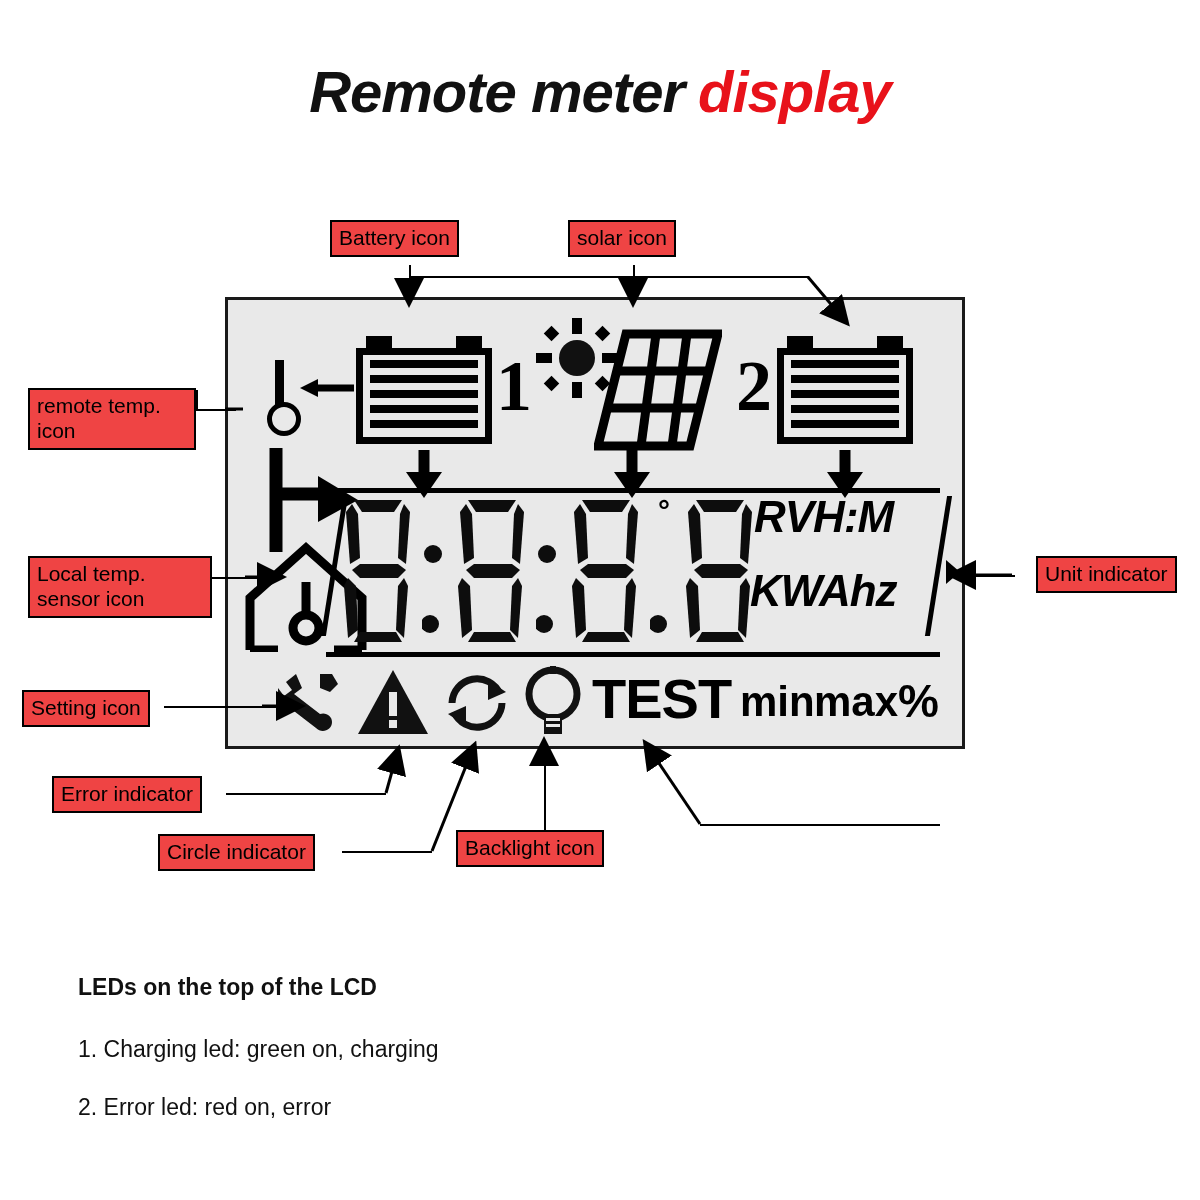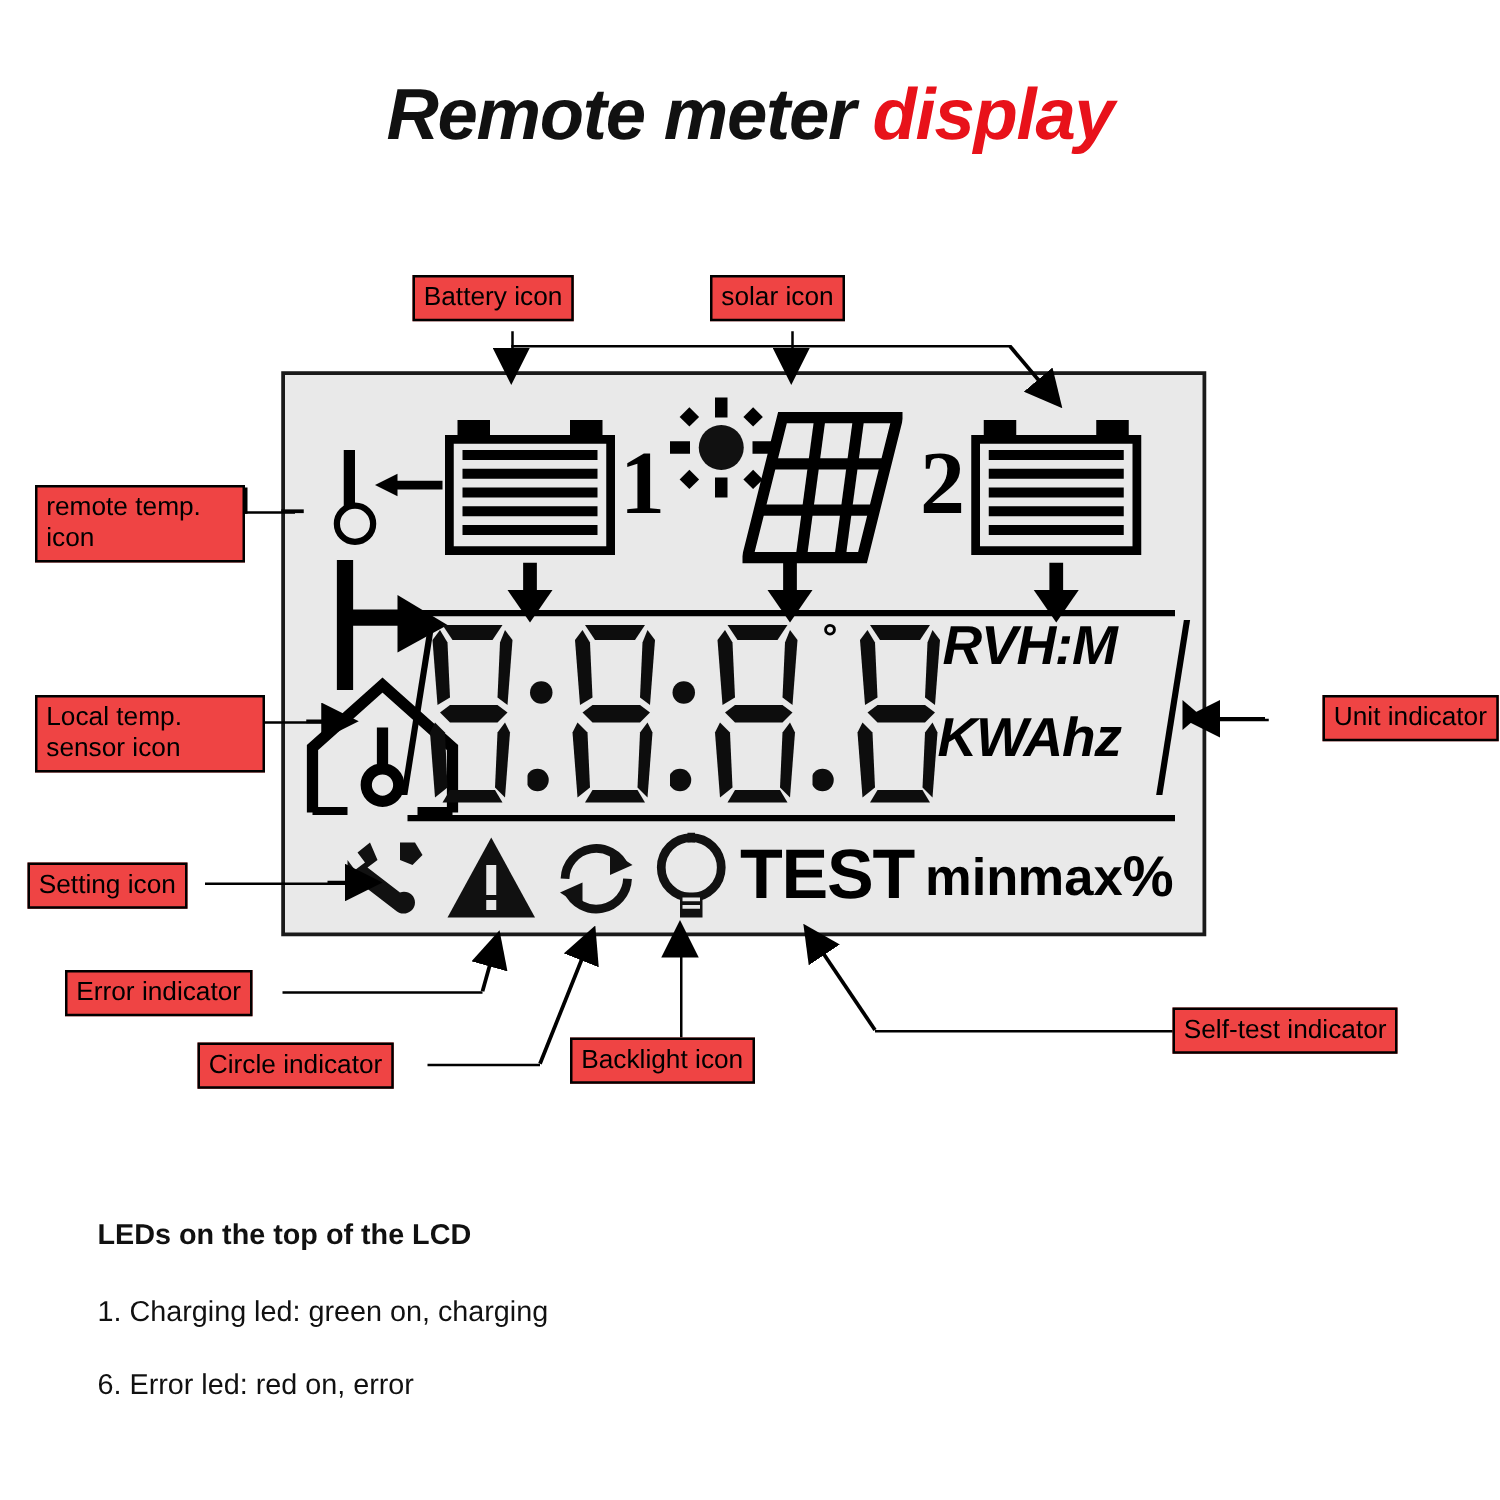--- a/index.html
+++ b/index.html
@@ -172,25 +172,22 @@
   </div>
 
   <div class="label-box" style="left:158px;top:834px;text-align:center;">
     <span>Circle indicator</span>
   </div>
 
   <div class="label-box" style="left:456px;top:830px;text-align:right;">
     <span>Backlight icon</span>
   </div>
 
-  <div class="label-box" style="left:938px;top:806px;">
-    <span>Self-test indicator</span>
-  </div>
-
-  <div class="label-box" style="left:1058px;top:556px;">
+
+  <div class="label-box" style="left:1036px;top:556px;">
     <span>Unit indicator</span>
   </div>
 
   <div class="lcd">
 
     <div class="thermo" style="left:34px;top:60px;width:34px;height:78px;">
       <div class="stem" style="left:13px;top:0;width:9px;height:48px;"></div>
       <div class="bulb" style="left:5px;top:42px;width:24px;height:24px;"></div>
     </div>
     <svg class="arrow-svg" style="left:70px;top:78px;width:60px;height:24px;">
@@ -385,15 +382,15 @@
       <div class="testtxt" style="left:364px;top:2px;font-size:56px;letter-spacing:-1px;">TEST</div>
       <div class="testtxt" style="left:512px;top:14px;font-size:42px;">min</div>
       <div class="testtxt" style="left:586px;top:14px;font-size:42px;">max</div>
       <div class="testtxt" style="left:670px;top:10px;font-size:46px;">%</div>
     </div>
 
   </div>
 
   <div class="foot b" style="top:974px;">LEDs on the top of the LCD</div>
   <div class="foot" style="top:1036px;">1. Charging led: green on, charging</div>
-  <div class="foot" style="top:1094px;">6. Error led: red on, error</div>
+  <div class="foot" style="top:1094px;">2. Error led: red on, error</div>
 
 </div>
 
 </body></html>

